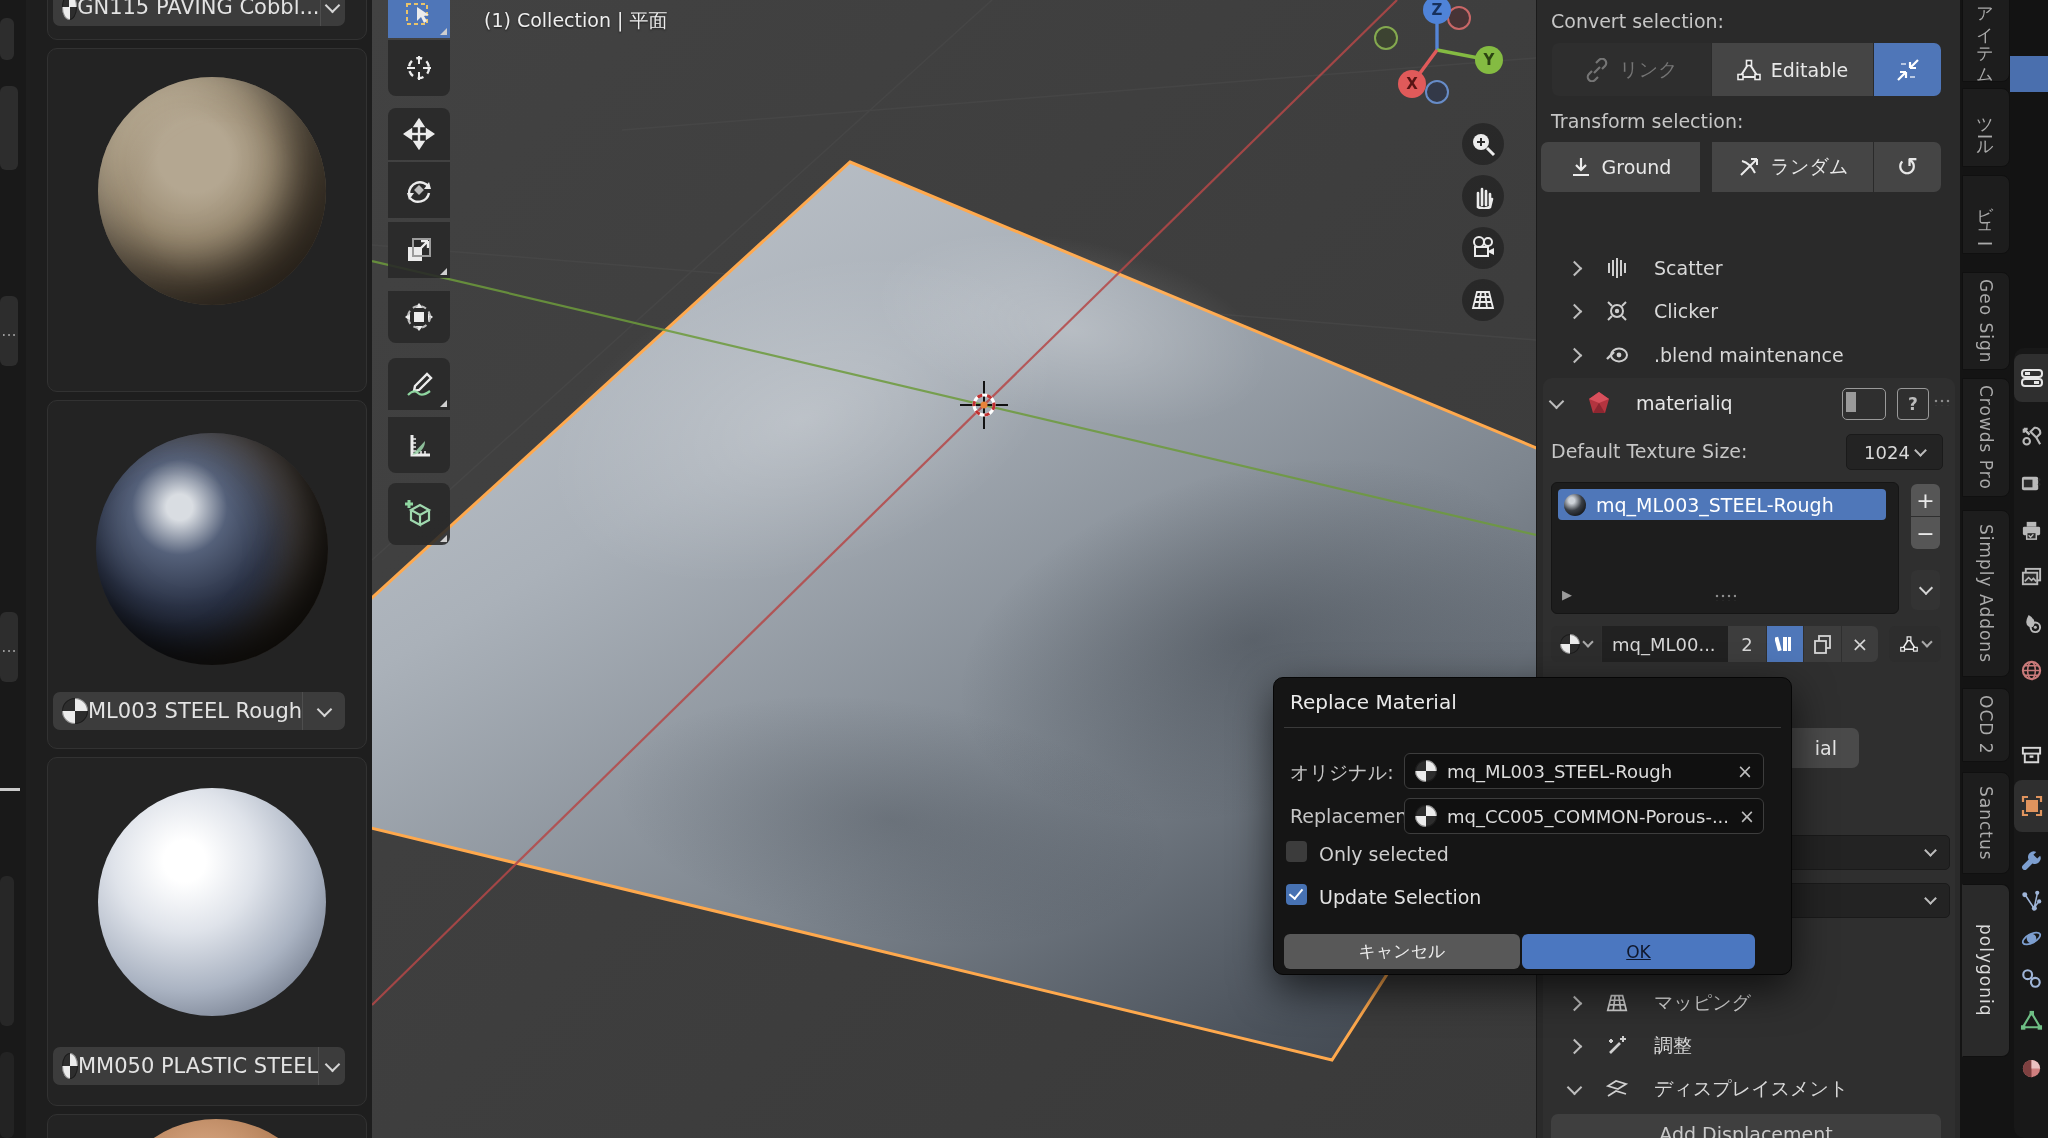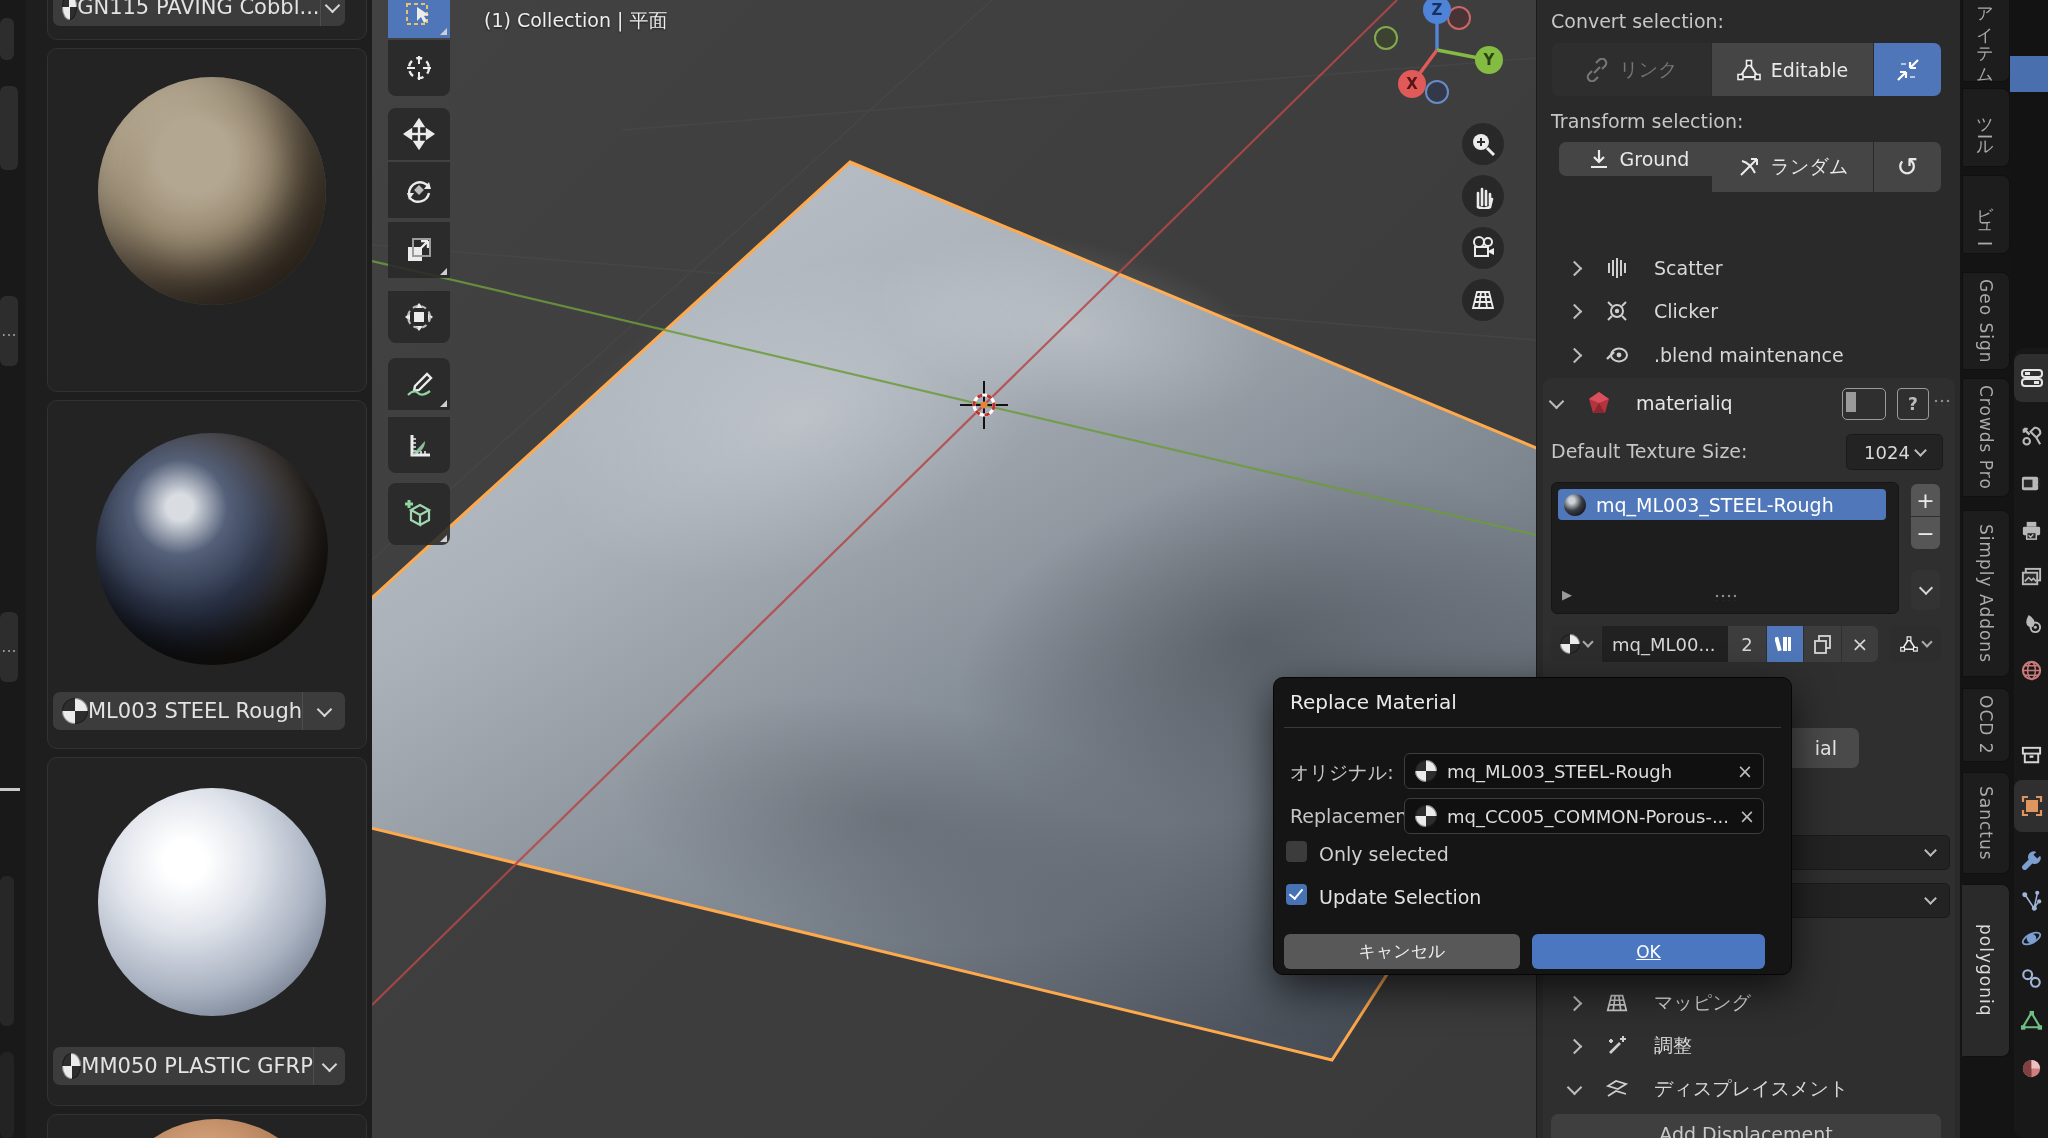--- a/index.html
+++ b/index.html
@@ -119,21 +119,21 @@
           <span class="chv"></span>
         </span>
     </div>
 
     <div class="r card" style="top:757px;height:347px">
       <div class="r sphere" style="left:50px;top:30px;width:228px;height:228px;
         background:radial-gradient(circle at 38% 32%, #ffffff 0 10%, #dfe3ea 34%, #aab3c2 62%, #6f7889 86%, #575e6d 100%)"></div>
     </div>
     <div class="r pill" style="top:1047px">
       <span class="ms" style="width:26px;height:26px;margin-left:9px"></span>
-      <span class="txt">MM050 PLASTIC GFRP</span>
+      <span class="txt">MM050 PLASTIC STEEL</span>
       <span class="dd">
           <span class="chv"></span>
         </span>
     </div>
 
     <div class="r card" style="top:1114px;height:360px">
       <div class="r sphere" style="left:56px;top:4px;width:224px;height:224px;
         background:radial-gradient(circle at 45% 30%, #d3a17c 0 20%, #b07c54 48%, #7a4e33 80%, #55351f 100%)"></div>
     </div>
   </div>
@@ -323,21 +323,21 @@
     <div class="r btn blue" style="left:337px;top:43px;width:67px;height:53px;border-radius:0 7px 7px 0">
       <svg width="26" height="26" viewBox="0 0 26 26">
         <path d="M23 3 L15 11 M15 11 h6 M15 11 v-6" fill="none" stroke="#fff" stroke-width="2.2"></path>
         <path d="M3 23 L11 15 M11 15 h-6 M11 15 v6" fill="none" stroke="#fff" stroke-width="2.2"></path>
         <path d="M6 6 h5 v2 h-5 z M15 19 h5 v2 h-5 z" fill="#fff" opacity="0.6"></path>
       </svg>
     </div>
 
     <div class="r lbl" style="left:14px;top:110px">Transform selection:</div>
 
-    <div class="r btn" style="left:22px;top:142px;width:159px;height:34px;border-radius:7px 0 0 7px">
+    <div class="r btn" style="left:4px;top:142px;width:159px;height:50px;border-radius:7px 0 0 7px">
       <svg width="22" height="22" viewBox="0 0 22 22">
         <path d="M11 2 v11 M6 9 l5 5 l5 -5 M3 19 h16" fill="none" stroke="#ececec" stroke-width="2.2"></path>
       </svg>
       <span>Ground</span>
     </div>
     <div class="r btn" style="left:175px;top:142px;width:161px;height:50px">
       <svg width="24" height="24" viewBox="0 0 24 24">
         <path d="M4 20 L20 4 M20 4 h-6 M20 4 v6" fill="none" stroke="#ececec" stroke-width="2"></path>
         <path d="M5 6 q8 2 13 12" fill="none" stroke="#ececec" stroke-width="2"></path>
       </svg>
@@ -642,18 +642,18 @@
 
     <div class="r cb" style="left:12px;top:163px"></div>
     <div class="r lbl" style="left:45px;top:165px;color:#cfcfcf">Only selected</div>
 
     <div class="r cb on" style="left:12px;top:206px"></div>
     <div class="r lbl" style="left:45px;top:208px;color:#e2e2e2">Update Selection</div>
 
     <div class="r dbtn" style="left:10px;top:256px;width:236px;height:35px;background:#585858;color:#ededed">
       <span>キャンセル</span>
     </div>
-    <div class="r dbtn" style="left:258px;top:256px;width:233px;height:35px;background:#4b77c0;color:#ffffff">
+    <div class="r dbtn" style="left:248px;top:256px;width:233px;height:35px;background:#4b77c0;color:#0f172a">
       <span style="text-decoration:underline">OK</span>
     </div>
   </div>
 
 </div>
 
 </body></html>

